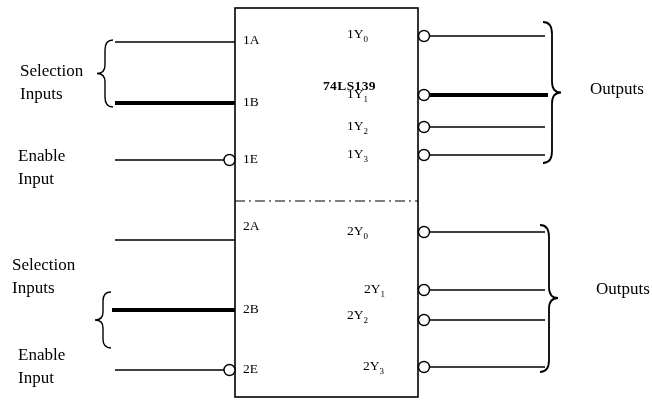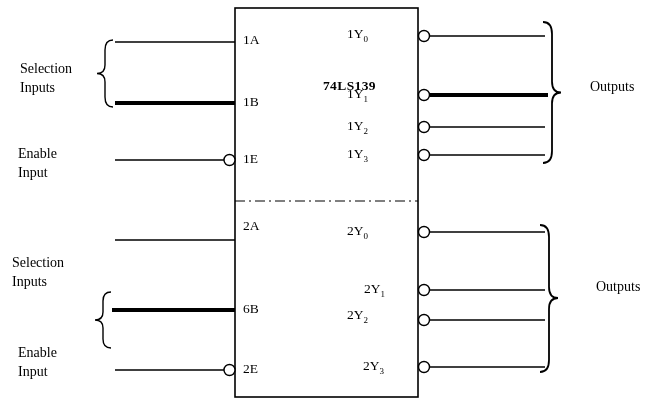--- a/index.html
+++ b/index.html
@@ -6,21 +6,21 @@
   html, body { background: #ffffff; }
   body { font-family: "Liberation Serif", serif; color: #000; }
   .canvas {
     position: relative;
     width: 652px;
     height: 405px;
     background: #ffffff;
     overflow: hidden;
   }
   svg.wires { position: absolute; left: 0; top: 0; }
-  .label { position: absolute; font-size: 14px; color: #000; }
+  .label { position: absolute; font-size: 17px; color: #000; }
   .side-label { white-space: pre-line; line-height: 1.35; }
   .pin-label { transform: translateY(-50%); font-size: 13.5px; font-family: Liberation Serif, serif; }
   .chip-label {
     font-weight: bold;
     font-size: 13.5px;
     letter-spacing: 0.4px;
     width: 100px;
     text-align: right;
   }
   .out-label { transform: translateY(-50%); }
@@ -70,21 +70,21 @@
     <path d="M543 22 Q552 22 552 34 L552 81.5 Q552 92.5 561 92.5 Q552 92.5 552 103.5 L552 151 Q552 163 543 163" fill="none" stroke="#000" stroke-width="1.8"></path>
     <path d="M540 225 Q549 225 549 237 L549 287 Q549 298 558 298 Q549 298 549 309 L549 360 Q549 372 540 372" fill="none" stroke="#000" stroke-width="1.8"></path>
   </svg>
 
   <span class="label chip-label" style="left:276px; top:78px">74LS139</span>
 
   <span class="label pin-label" style="left:243px; top:40px">1A</span>
   <span class="label pin-label" style="left:243px; top:102px">1B</span>
   <span class="label pin-label" style="left:243px; top:159px">1E</span>
   <span class="label pin-label" style="left:243px; top:226px">2A</span>
-  <span class="label pin-label" style="left:243px; top:309px">6B</span>
+  <span class="label pin-label" style="left:243px; top:309px">2B</span>
   <span class="label pin-label" style="left:243px; top:369px">2E</span>
 
   <span class="label pin-label out-label" style="left:347px; top:34px"><span>1Y</span><sub>0</sub></span>
   <span class="label pin-label out-label" style="left:347px; top:94px"><span>1Y</span><sub>1</sub></span>
   <span class="label pin-label out-label" style="left:347px; top:126px"><span>1Y</span><sub>2</sub></span>
   <span class="label pin-label out-label" style="left:347px; top:154px"><span>1Y</span><sub>3</sub></span>
   <span class="label pin-label out-label" style="left:347px; top:231px"><span>2Y</span><sub>0</sub></span>
   <span class="label pin-label out-label" style="left:364px; top:289px"><span>2Y</span><sub>1</sub></span>
   <span class="label pin-label out-label" style="left:347px; top:315px"><span>2Y</span><sub>2</sub></span>
   <span class="label pin-label out-label" style="left:363px; top:366px"><span>2Y</span><sub>3</sub></span>

